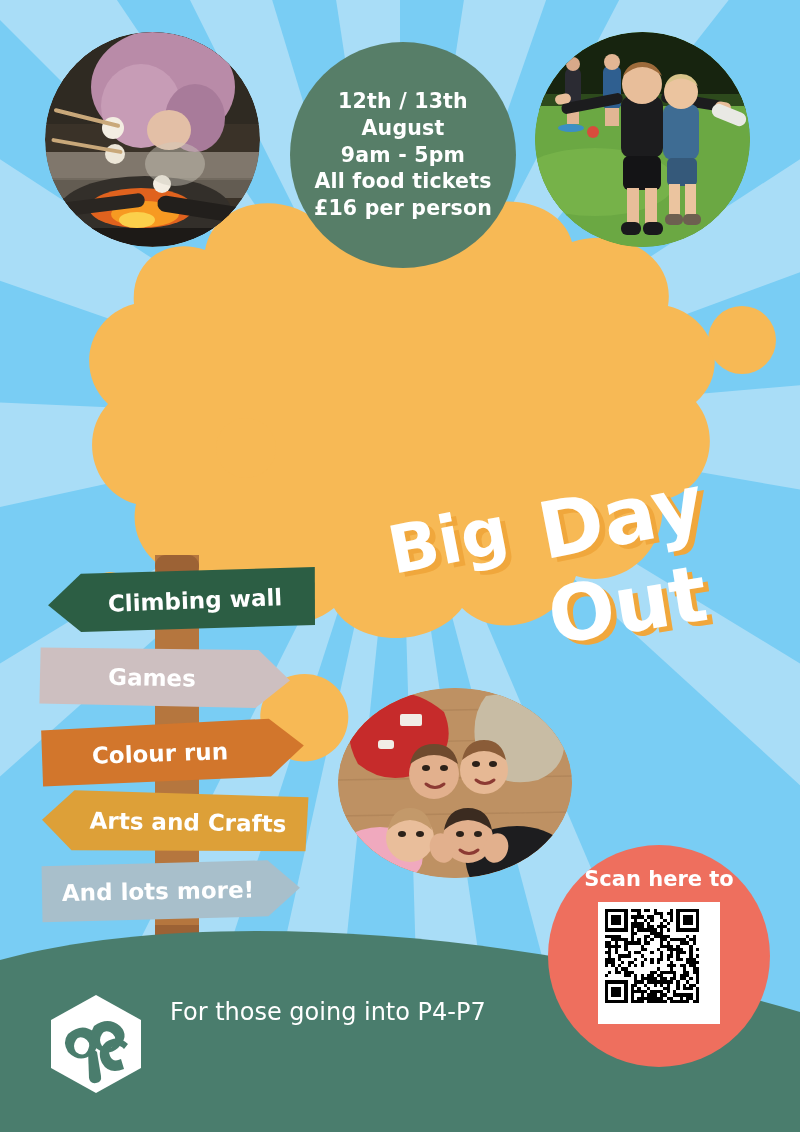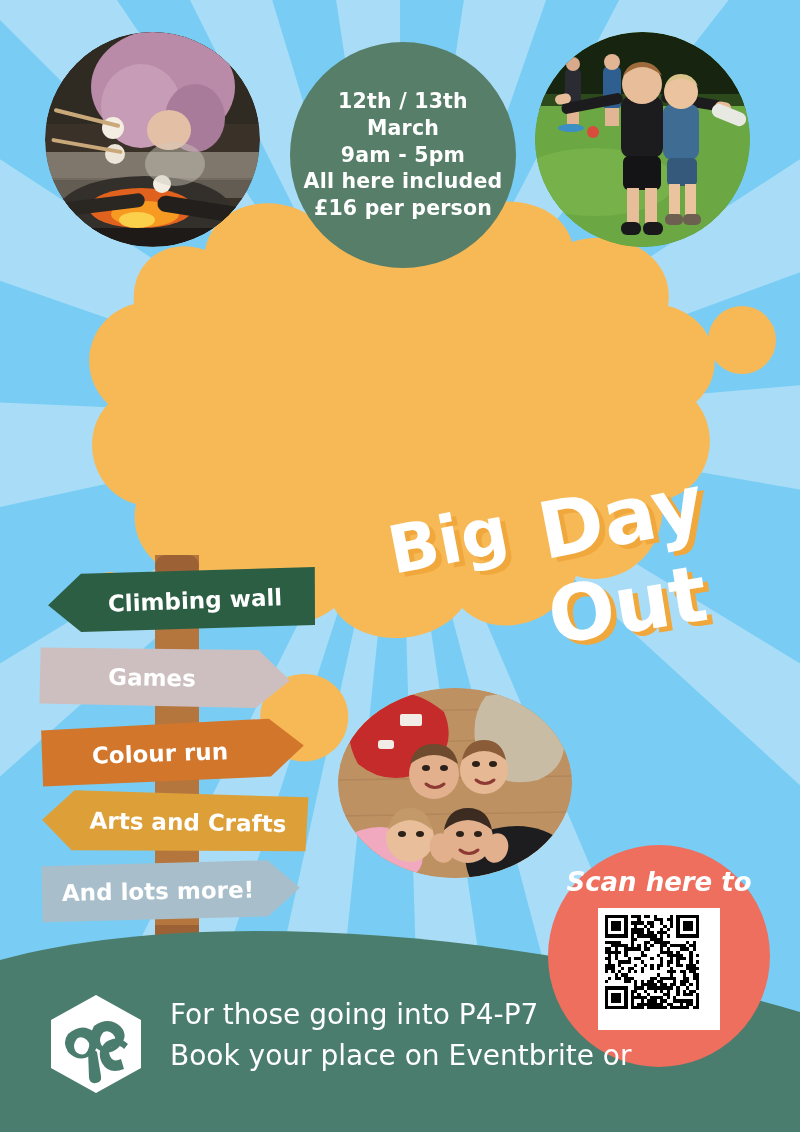--- a/index.html
+++ b/index.html
@@ -59,29 +59,29 @@
   .sign.left  .lbl{justify-content:center;padding-left:26px;}
   .sign.right .lbl{justify-content:center;padding-right:26px;}
 
   
   #qr-circle{
     position:absolute;left:548px;top:845px;width:222px;height:222px;
     border-radius:50%;display:flex;flex-direction:column;
     align-items:center;justify-content:flex-start;padding-top:22px;
     box-sizing:border-box;
   }
-  #qr-circle .qt{color:#fff;font-weight:700;font-size:26px;text-align:center;line-height:1.22;font-style:italic;}
+  #qr-circle .qt{color:#fff;font-weight:700;font-size:21px;text-align:center;line-height:1.22;}
   #qr-box{margin-top:9px;background:#fff;padding:7px;width:108px;height:108px;}
   #qr-box svg{display:block;}
 
   
   #footer-logo{position:absolute;left:44px;top:992px;width:104px;height:104px;}
   #footer-text{
     position:absolute;left:170px;top:995px;width:420px;
-    color:#fff;font-size:28px;line-height:1.46;font-weight:400;
+    color:#fff;font-size:24px;line-height:1.46;font-weight:400;
   }
   #footer-text div{white-space:nowrap;}
 </style>
 </head>
 <body>
 
 <div id="poster">
 
   <svg class="layer" viewBox="0 0 800 1132" preserveAspectRatio="none">
     <rect x="0" y="0" width="800" height="1132" fill="#79CDF4"></rect>
@@ -254,23 +254,23 @@
         <ellipse cx="140" cy="146" rx="4" ry="3" fill="#2b2119"></ellipse>
         <path d="M122,162 q9,7 18,0" stroke="#8c3a33" stroke-width="3" fill="none" stroke-linecap="round"></path>
         <ellipse cx="104" cy="160" rx="12" ry="15" fill="#E2B08D" transform="rotate(-18 104 160)"></ellipse>
         <ellipse cx="158" cy="160" rx="12" ry="15" fill="#E2B08D" transform="rotate(18 158 160)"></ellipse>
       </g>
     </svg>
   </div>
 
   <div id="info-circle" style="background:#577E68;">
     <div>12th / 13th</div>
-    <div>March</div>
+    <div>August</div>
     <div>9am - 5pm</div>
-    <div>All here included</div>
+    <div>All food tickets</div>
     <div>£16 per person</div>
   </div>
 
 
   <div id="bigday">
     <span class="w" id="w-big">Big</span>
     <span class="w" id="w-day">Day</span>
     <span class="w" id="w-out">Out</span>
   </div>
 
@@ -773,16 +773,15 @@
       <path d="M50,34 q14,-10 26,0 q10,10 -2,22 q-12,10 -24,-2 q-6,-10 0,-20 Z
                M58,42 q-4,6 0,12 q8,6 12,-2 q4,-8 -4,-12 q-6,-2 -8,2 Z"></path>
       <path d="M44,58 q5,-3 9,2 l4,24 q1,6 -5,7 q-6,1 -7,-5 Z"></path>
       <path d="M84,52 q-10,-10 -22,-2 q-10,9 -4,21 q7,12 22,6 l-3,-10 q-8,4 -11,-3
                q-3,-7 4,-10 q6,-2 10,3 Z"></path>
     </g>
   </svg>
 
   <div id="footer-text">
     <div>For those going into P4-P7</div>
-    <div>Book your place on Eventbrite or</div>
   </div>
 
 </div>
 
 </body></html>

